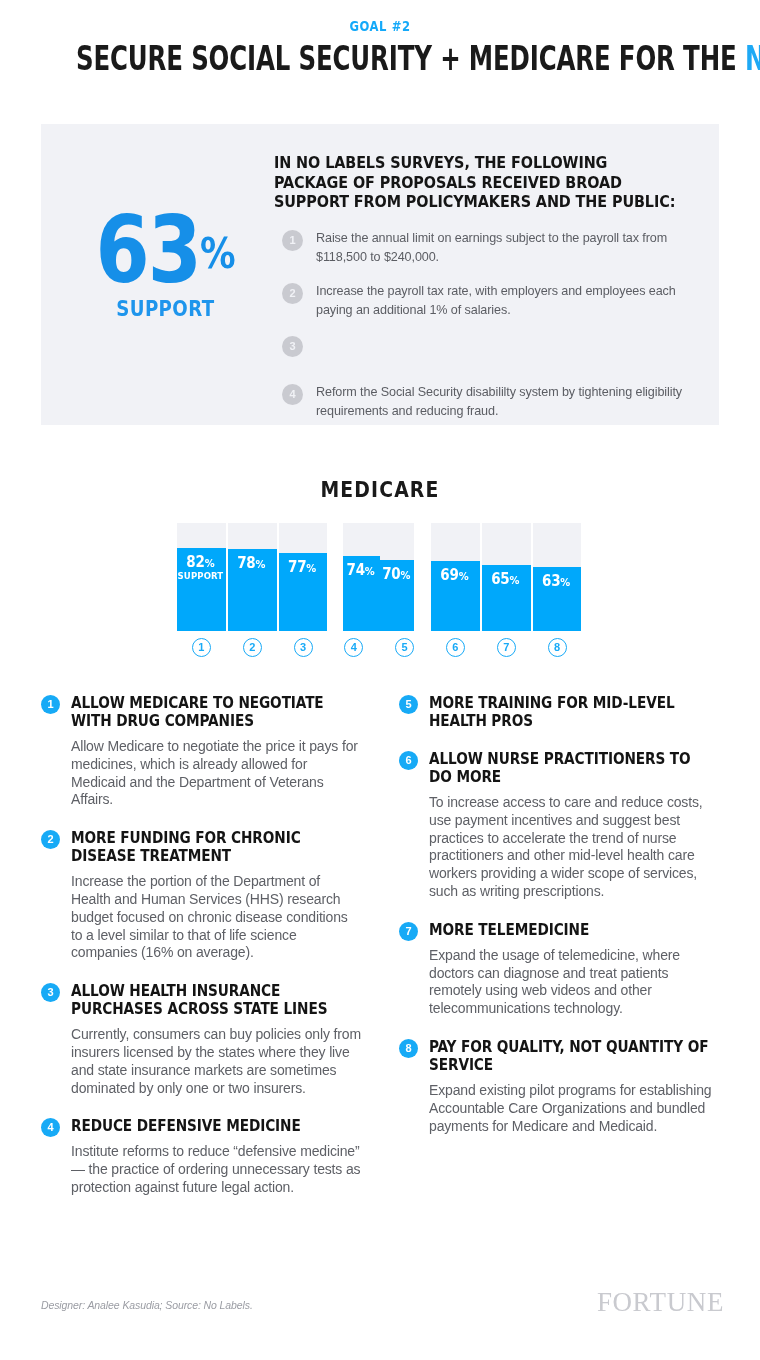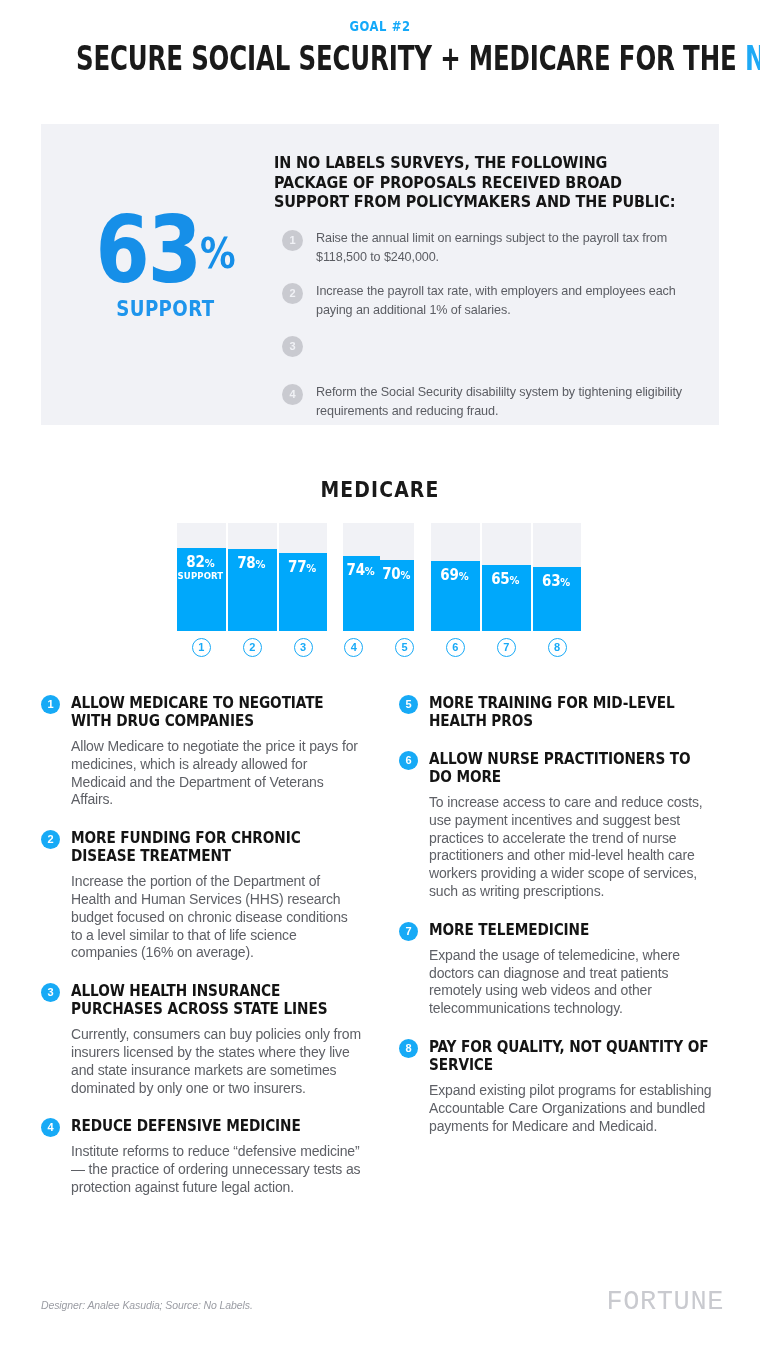--- a/index.html
+++ b/index.html
@@ -210,21 +210,21 @@
   
   .credit {
     position: absolute; left: 41px; top: 1299px;
     font-size: 10.5px;
     color: #9A9CA3;
     letter-spacing: -0.1px;
     font-style: italic;
   }
   .brand {
     position: absolute; right: 36px; top: 1287px;
-    font-family: Liberation Mono, monospace;
+    font-family: Liberation Serif, serif;
     font-size: 27px;
     letter-spacing: 0.6px;
     color: #C9CACF;
   }
 </style>
 </head>
 <body>
 
 <div class="page">
 

